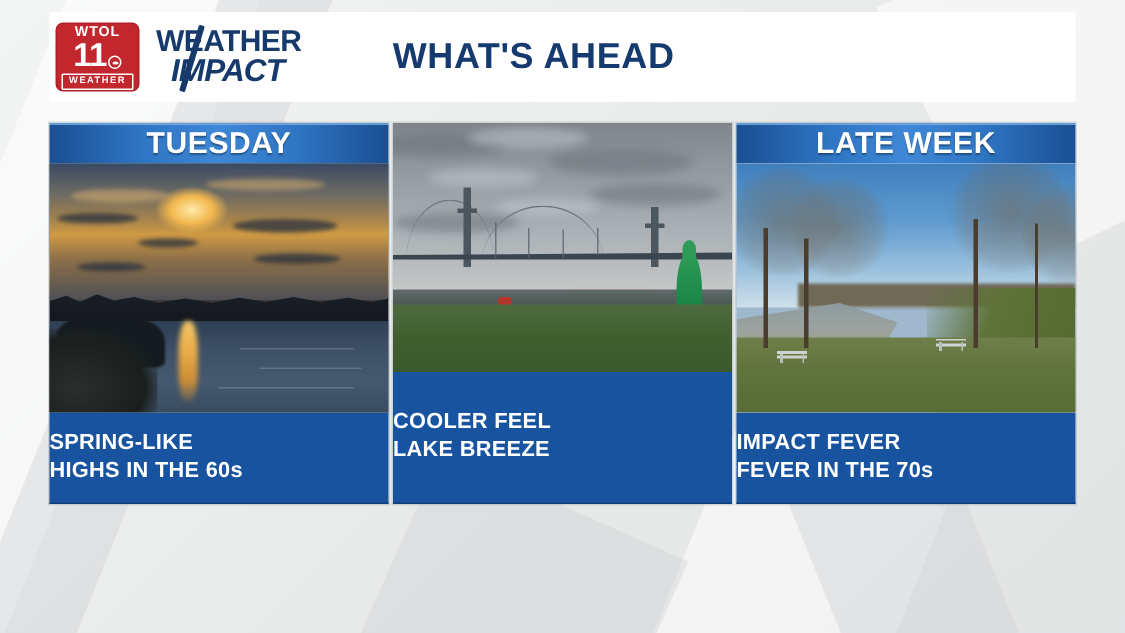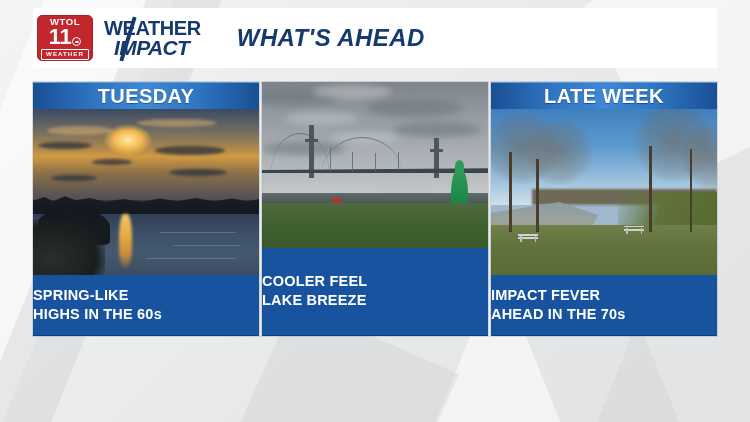--- a/index.html
+++ b/index.html
@@ -58,22 +58,22 @@
   .brand .l1 { font-size:20px; font-weight:bold; letter-spacing:-.4px; }
   .brand .l2 {
     font-size:21px; font-weight:bold; font-style:italic;
     letter-spacing:-.6px; margin-left:10px; margin-top:1px;
   }
   .brand .slash {
     position:absolute; left:22px; top:-3px; width:4px; height:46px;
     background:#173a6d; transform:rotate(17deg); border-radius:1px;
   }
   .page-title {
-    margin-left:36px; font-size:24px; font-weight:bold; color:#153a70;
-    letter-spacing:.4px; flex:0 0 auto;font-style:italic;
+    margin-left:61px; font-size:24px; font-weight:bold; color:#153a70;
+    letter-spacing:.4px; flex:0 0 auto;
   }
 
   
   .panels { position:absolute; left:33px; top:82px; width:684px; height:254px;
             display:flex; gap:3px; }
   .panel { width:226px; display:flex; flex-direction:column;
            box-shadow:0 0 0 1px rgba(150,160,170,.35); }
   .day-bar {
     height:27px; display:flex; align-items:center; justify-content:center;
     background:linear-gradient(90deg,#1a4f93 0%,#2f76c4 28%,#3f88d6 50%,
@@ -352,17 +352,17 @@
       </div>
       <div class="bench" style="left:59%; bottom:25%;">
         <i></i>
         <i></i>
         <b style="left:2px;"></b>
         <b style="right:2px;"></b>
       </div>
     </div>
     <div class="caption">
       <span>IMPACT FEVER</span>
-      <span>AHEAD IN THE 70s</span>
+      <span>FEVER IN THE 70s</span>
     </div>
   </div>
 
 </div>
 
 </body></html>

